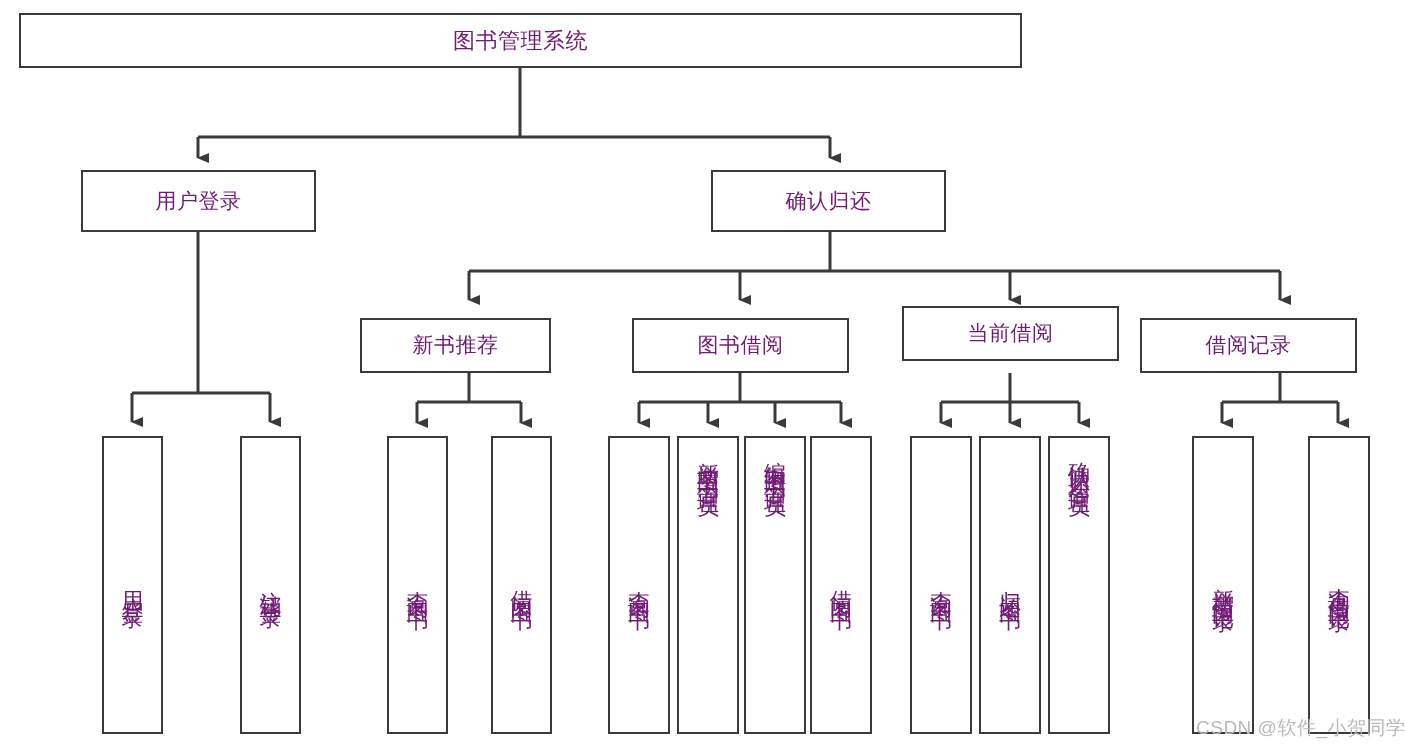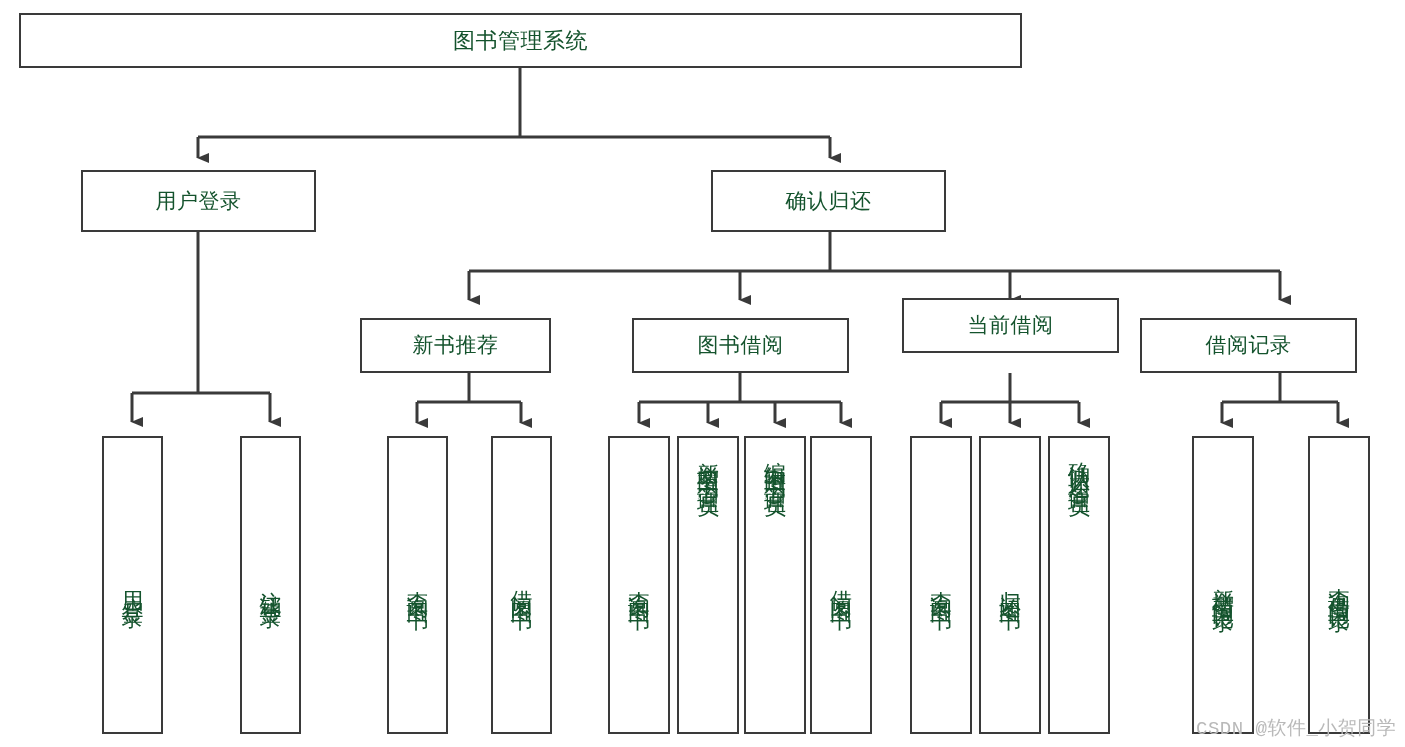--- a/index.html
+++ b/index.html
@@ -26,21 +26,21 @@
     pointer-events: none;
   }
   .node {
     position: absolute;
     box-sizing: border-box;
     background: #ffffff;
     border: 2px solid #3a3a3a;
     display: flex;
     align-items: center;
     justify-content: center;
-    color: #14532d;
+    color: #701a75;
   }
   .node .lbl {
     display: block;
     text-align: center;
     line-height: 1.18;
     white-space: nowrap;
   }
   
   .node.horiz .lbl {
     font-size: 21px;
@@ -142,21 +142,21 @@
   <div class="node horiz" style="left:711px; top:170px; width:235px; height:62px;">
     <span class="lbl">确认归还</span>
   </div>
 
   <div class="node horiz" style="left:360px; top:318px; width:191px; height:55px;">
     <span class="lbl">新书推荐</span>
   </div>
   <div class="node horiz" style="left:632px; top:318px; width:217px; height:55px;justify-content:center;">
     <span class="lbl">图书借阅</span>
   </div>
-  <div class="node horiz" style="left:902px; top:298px; width:217px; height:55px;">
+  <div class="node horiz" style="left:902px; top:306px; width:217px; height:55px;">
     <span class="lbl">当前借阅</span>
   </div>
   <div class="node horiz" style="left:1140px; top:318px; width:217px; height:55px;">
     <span class="lbl">借阅记录</span>
   </div>
 
   <div class="node leaf" style="left:102px; top:436px; width:61px; height:298px;">
     <span class="lbl">用户登录</span>
   </div>
   <div class="node leaf" style="left:240px; top:436px; width:61px; height:298px;">
@@ -193,15 +193,15 @@
     <span class="lbl">确认归还（管理员）</span>
   </div>
 
   <div class="node leaf tall" style="left:1192px; top:436px; width:62px; height:298px;">
     <span class="lbl">新增借阅记录</span>
   </div>
   <div class="node leaf tall" style="left:1308px; top:436px; width:62px; height:298px;">
     <span class="lbl">查询借阅记录</span>
   </div>
 
-  <div class="watermark" style="left:1196px; top:715px;font-family:Liberation Mono, monospace;">CSDN @软件_小贺同学</div>
+  <div class="watermark" style="left:1196px; top:715px;">CSDN @软件_小贺同学</div>
 
 </div>
 
 </body></html>

